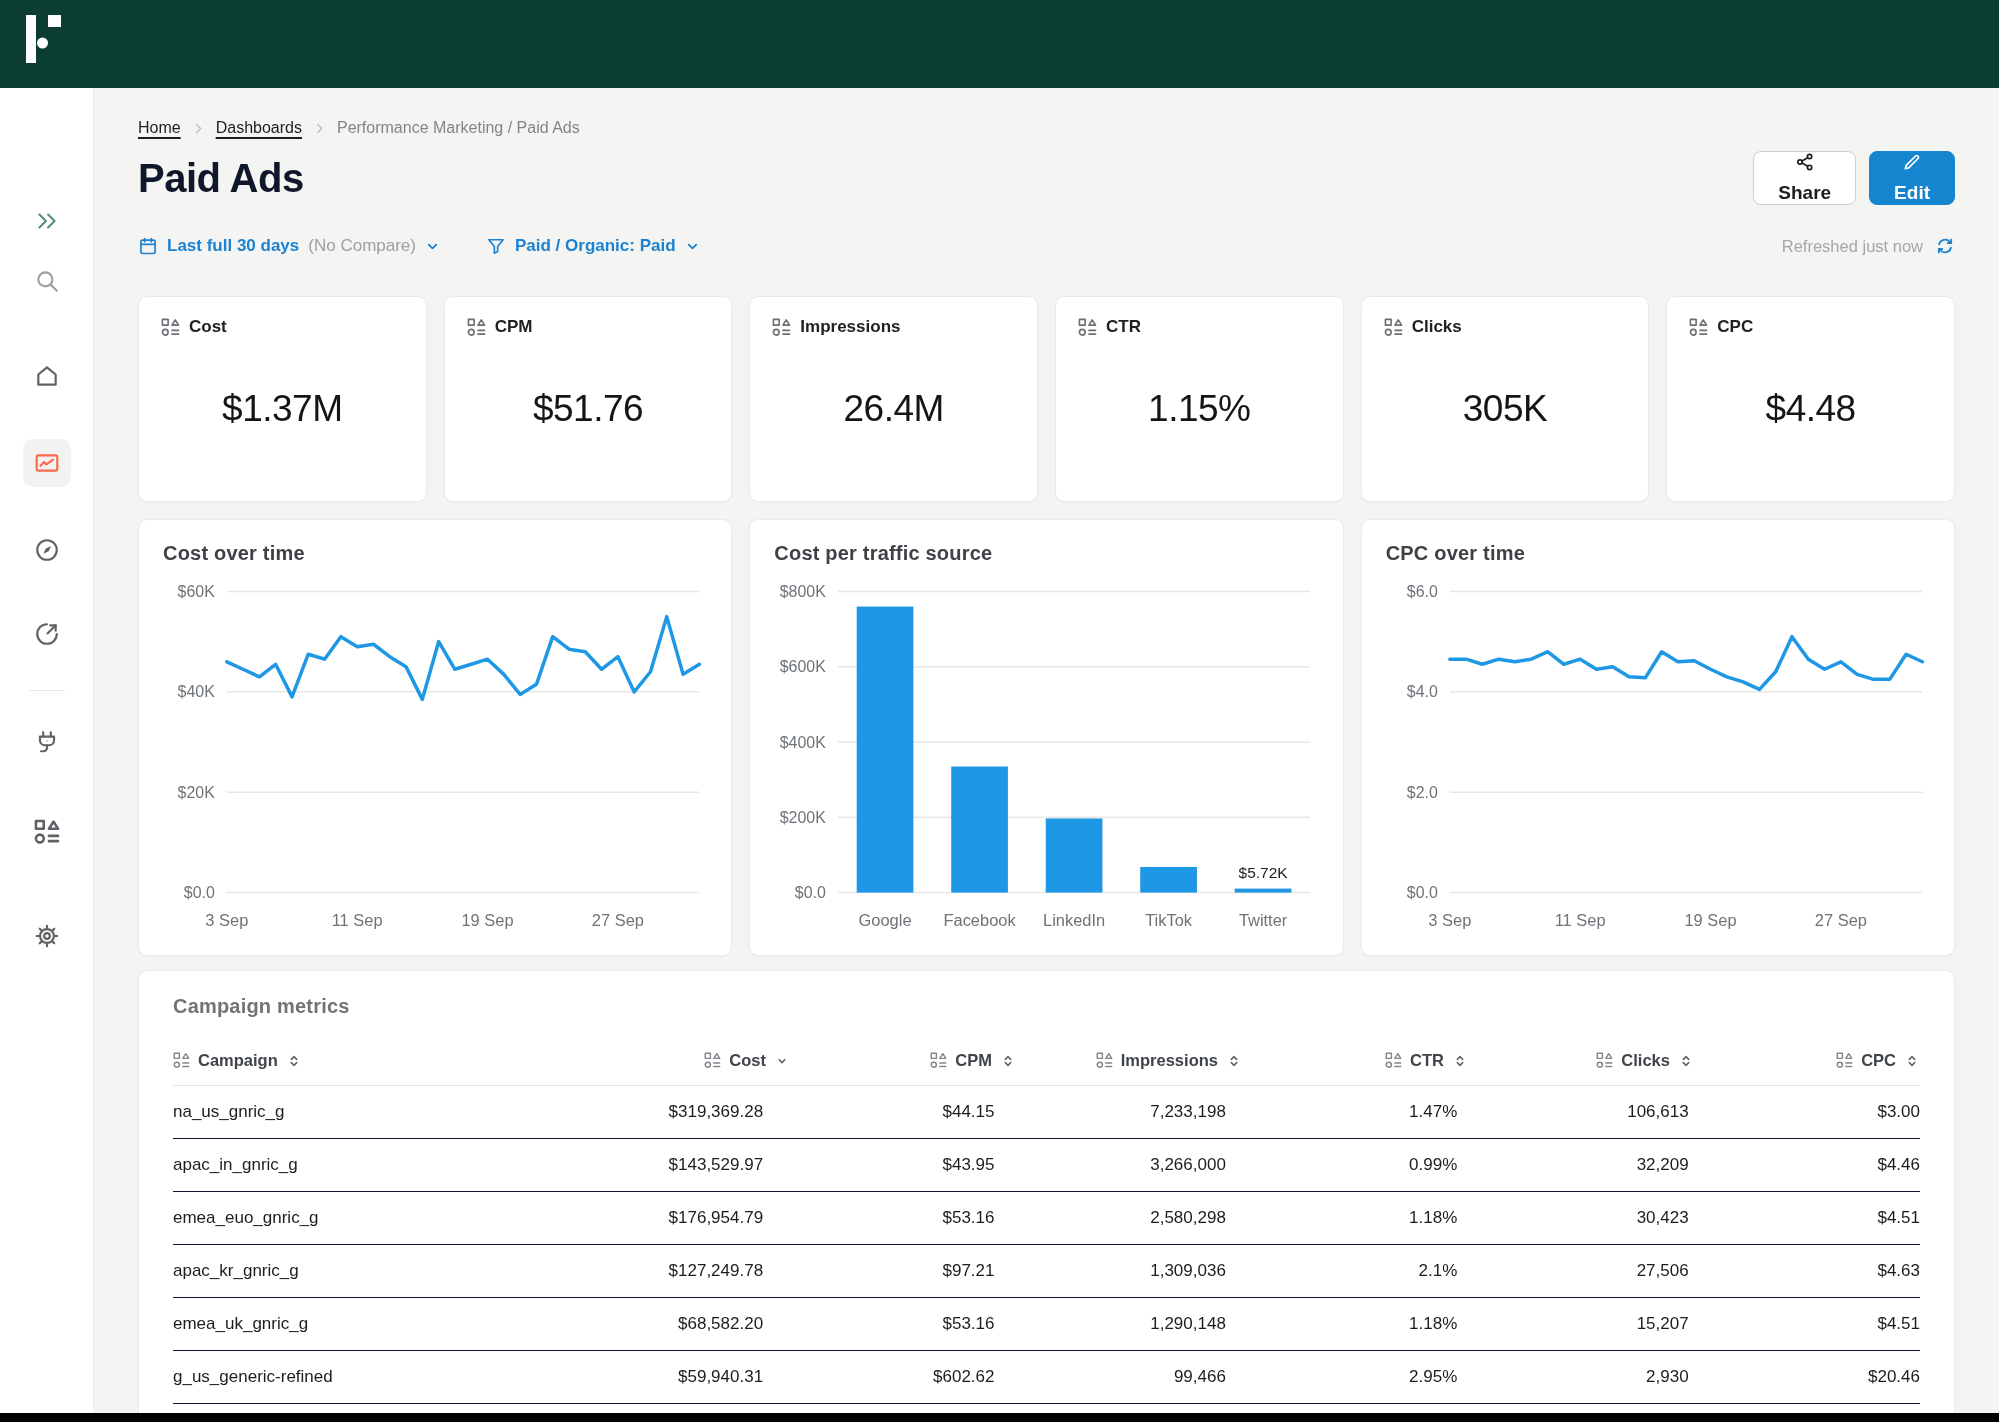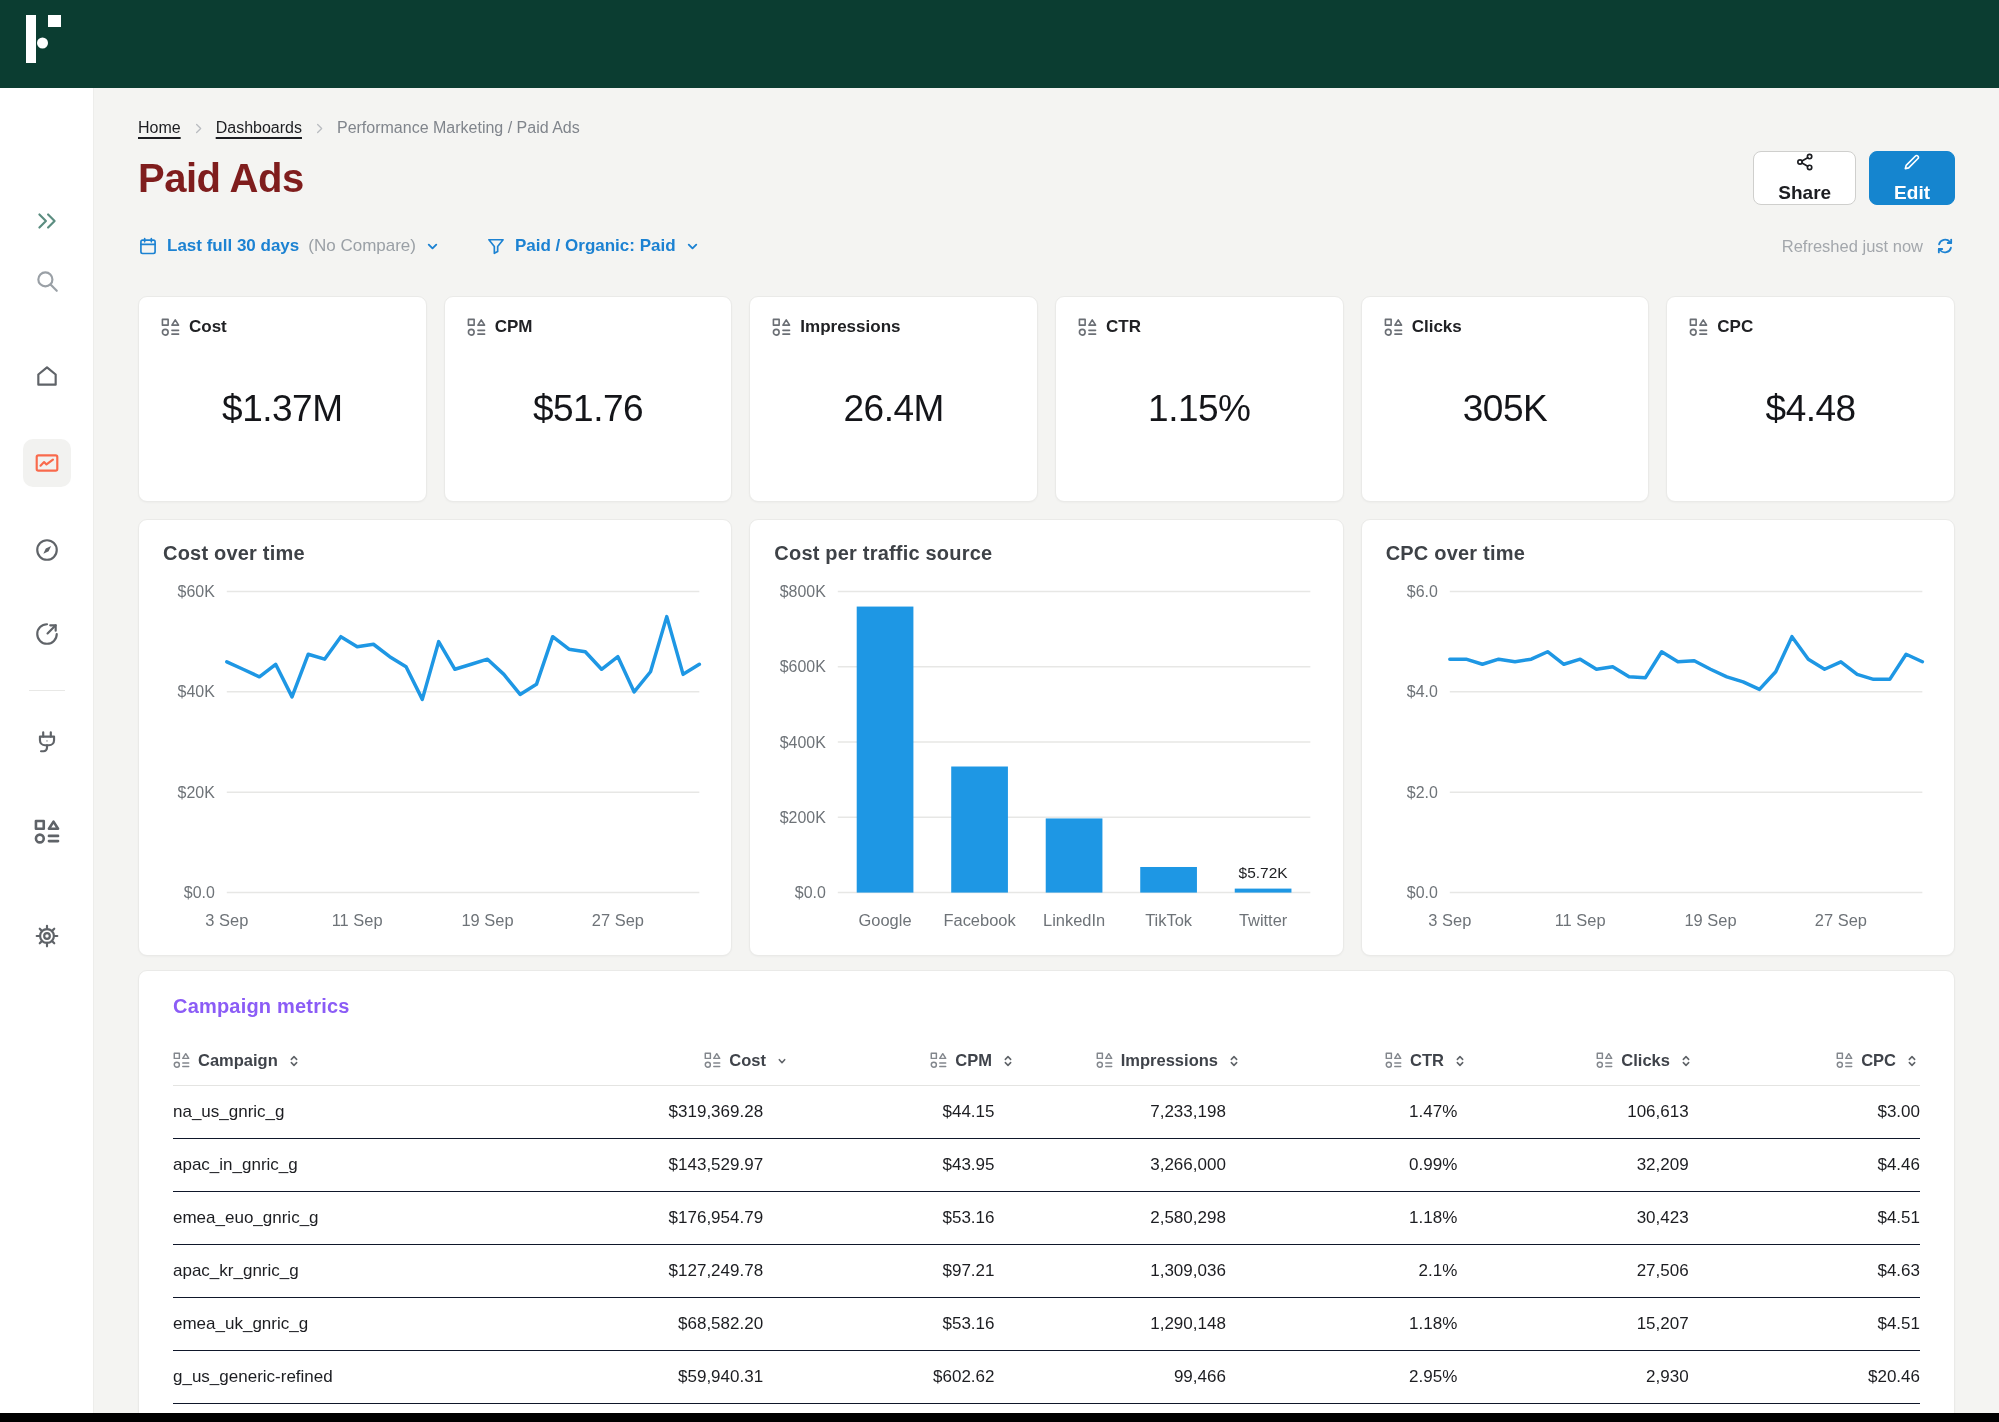--- a/index.html
+++ b/index.html
@@ -33,21 +33,21 @@
 
   
   .main { position:absolute; top:88px; left:94px; right:0; bottom:0; padding:0 44px; overflow:hidden; }
 
   .breadcrumb { margin-top:30px; display:flex; align-items:center; gap:10px; font-size:16px; height:20px; }
   .crumb-link { color:#1C1D21; text-decoration:underline; text-underline-offset:4px; text-decoration-thickness:1.5px; cursor:pointer; }
   .crumb-sep { width:15px; height:15px; color:#B9BCC0; stroke-width:2.4; }
   .crumb-current { color:#80858C; }
 
   .title-row { margin-top:12px; display:flex; align-items:center; justify-content:space-between; height:56px; }
-  .page-title { font-size:40px; font-weight:800; letter-spacing:-0.5px; color:#7f1d1d; }
+  .page-title { font-size:40px; font-weight:800; letter-spacing:-0.5px; color:#0f172a; }
   .title-actions { display:flex; gap:13px; }
   .btn { display:flex; align-items:center; gap:10px; height:54px; padding:0 24px; border-radius:8px; font-size:19px; font-weight:700; cursor:pointer; font-family:inherit;flex-direction:column; }
   .btn svg { width:20px; height:20px; }
   .btn-share { background:#fff; border:1px solid #CFCFCD; color:#1C1D21; }
   .btn-edit { background:#1585CF; border:1px solid #1585CF; color:#fff; }
 
   .filter-row { margin-top:26px; display:flex; align-items:center; justify-content:space-between; height:28px; }
   .filter-left { display:flex; align-items:center; gap:46px; }
   .filter-item { display:flex; align-items:center; gap:9px; cursor:pointer; }
   .filter-item svg { width:20px; height:20px; color:#1C82D2; }
@@ -70,21 +70,21 @@
   .kpi-value-wrap { flex:1; display:flex; align-items:center; justify-content:center; }
   .kpi-value { font-size:37px; font-weight:400; letter-spacing:-0.5px; color:#141519; }
 
   .charts-grid { margin-top:17px; display:grid; grid-template-columns:repeat(3,1fr); gap:17px; height:434px; }
   .chart-card { padding:22px 24px 16px 24px; display:flex; flex-direction:column; }
   .chart-title { font-size:20px; font-weight:700; color:#3E4247; letter-spacing:0.2px; }
   .chart-svg { margin-top:10px; width:100%; }
 
   
   .table-card { margin-top:17px; padding:24px 34px 0 34px; height:470px; }
-  .table-title { font-size:20px; font-weight:700; color:#8b5cf6; letter-spacing:0.2px; }
+  .table-title { font-size:20px; font-weight:700; color:#737373; letter-spacing:0.2px; }
   .t-head { margin-top:18px; display:grid; grid-template-columns:1.73fr 1fr 1fr 1fr 1fr 1fr 1fr; align-items:center; height:50px; border-bottom:1px solid #E4E4E2; }
   .t-hcell { display:flex; align-items:center; gap:8px; font-size:16.5px; font-weight:600; color:#3F434A; cursor:pointer; }
   .t-hcell.right { justify-content:flex-end; }
   .t-hcell .m-ico { width:17px; height:17px; color:#83878D; }
   .t-hcell .s-ico { width:16px; height:16px; color:#5F6368; stroke-width:2.3; }
   .t-row { display:grid; grid-template-columns:1.73fr 1fr 1fr 1fr 1fr 1fr 1fr; align-items:center; height:53px; border-bottom:1px solid #0f172a; font-size:17px; color:#1C1D21; cursor:pointer;gap:24px; }
   .t-cell.right { text-align:right; }
 
   .bottom-edge { position:absolute; left:0; right:0; bottom:0; height:9px; background:#000; z-index:60; }
 </style>

